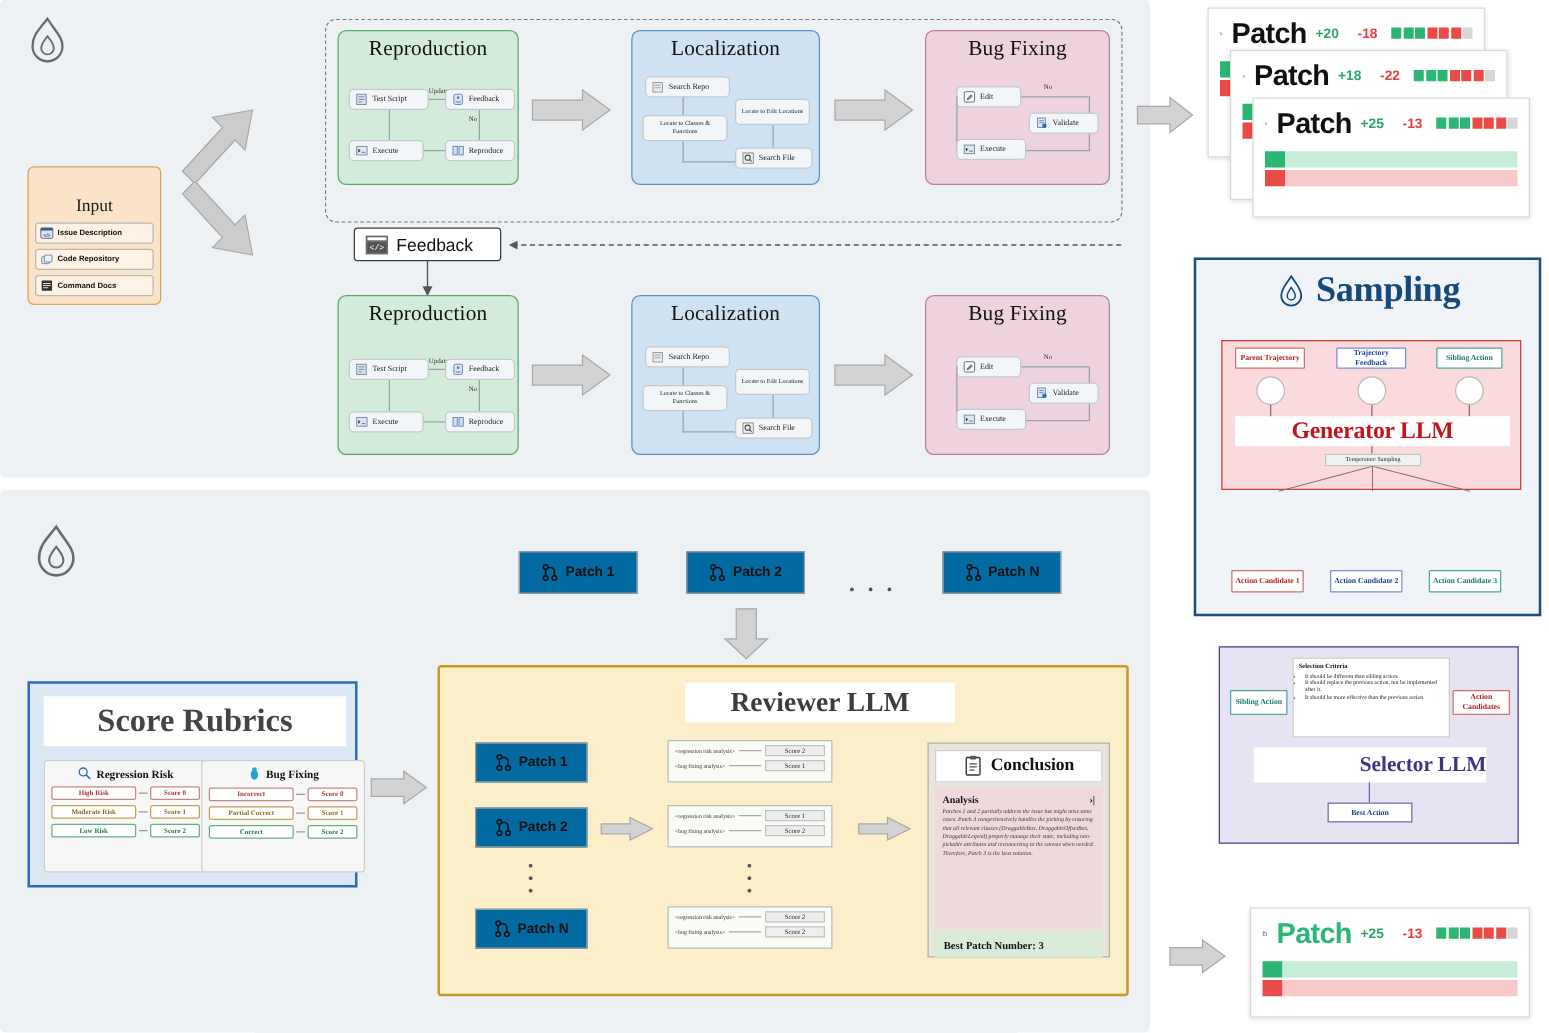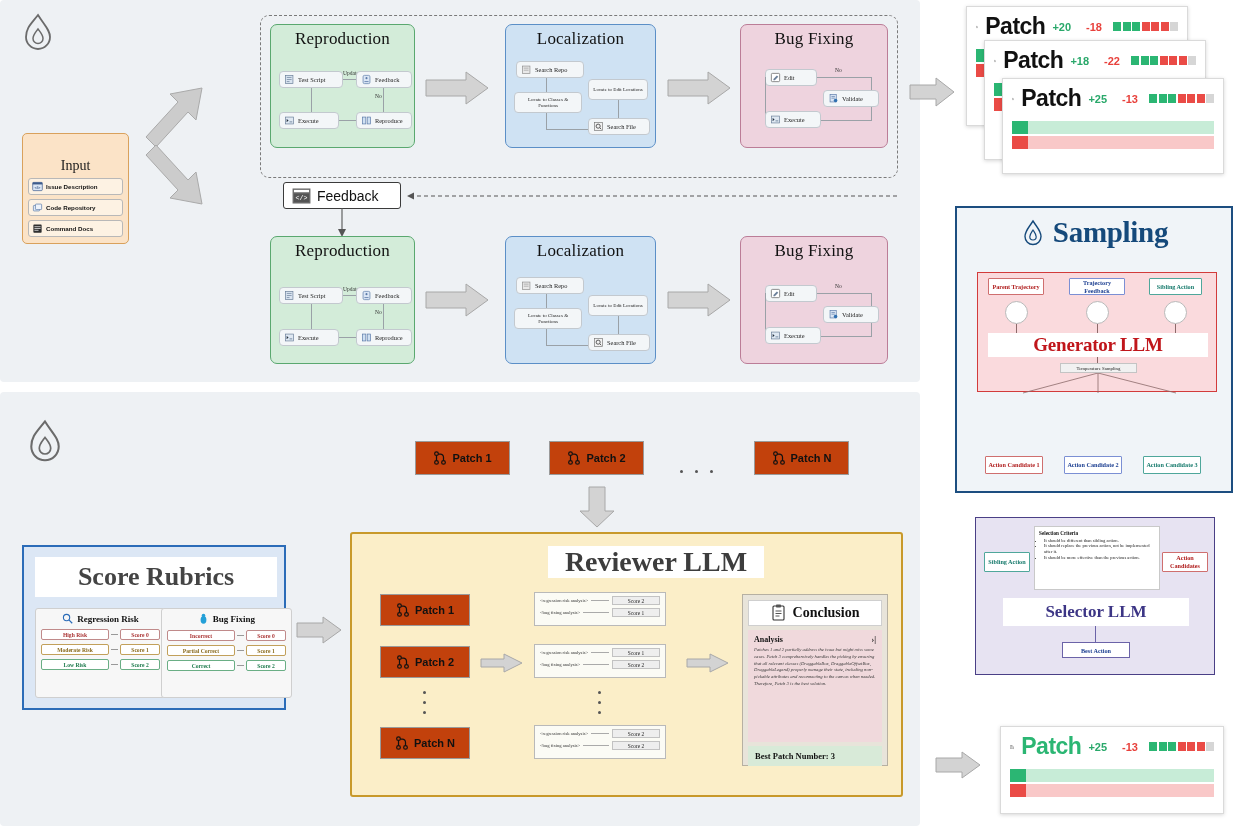--- a/index.html
+++ b/index.html
@@ -152,21 +152,21 @@
   }
   .criteria {
     position:absolute; left:60px; top:5px; width:120px; height:45px;
     background:#ffffff; border:1px solid #c9c9c9;
     padding:3px 4px; font-family:"Liberation Serif", serif;
   }
   .criteria h5 { font-size:5.2px; color:#111; margin-bottom:1.5px; }
   .criteria li { font-size:4.6px; color:#222; margin-left:5px; line-height:1.25; }
   .selllm {
     position:absolute; left:27px; top:52px; width:186px; height:20px;
-    background:#ffffff; display:flex; align-items:center; justify-content:center;
+    background:#ffffff; display:flex; align-items:center; justify-content:flex-end;
     font-family:"Liberation Serif", serif; font-size:17px; font-weight:bold;
     color:#3c3585;
   }
   .bestaction {
     position:absolute; left:86px; top:76px; width:68px; height:10px;
     background:#ffffff; border:1px solid #6b63a8;
     display:flex; align-items:center; justify-content:center;
     font-family:"Liberation Serif", serif; font-size:6.2px;
     font-weight:bold; color:#1c3f91;
   }
@@ -209,25 +209,25 @@
   .rscore.amber { border-color:#c2a05a; color:#8a6a1d; }
   .rscore.green { border-color:#6aae85; color:#1d7a4c; }
 
   .reviewer {
     position:absolute; left:350px; top:532px; width:553px; height:265px;
     background:#fbeec8; border:2px solid #c8992a; border-radius:3px;
   }
   .rev-title {
     position:absolute; left:196px; top:12px; width:216px; height:32px;
     background:#ffffff; display:flex; align-items:center; justify-content:center;
-    font-family:"Liberation Serif", serif; font-size:28px; font-weight:bold;
+    font-family:"Liberation Serif", serif; font-size:22px; font-weight:bold;
     color:#3d3d3d;
   }
   .patchtag {
-    position:absolute; background:#c2410c; border:1px solid #9a9a9a;
+    position:absolute; background:#0369a1; border:1px solid #9a9a9a;
     display:flex; align-items:center; justify-content:center; gap:5px;
     font-size:11px; font-weight:bold; color:#111;
   }
   .scorebox {
     position:absolute; background:#fbfbf5; border:1px solid #b9b9b9;
     padding:3px 5px;
   }
   .scoreline {
     display:flex; align-items:center; gap:3px; margin-bottom:3px;
     font-family:"Liberation Serif", serif;

